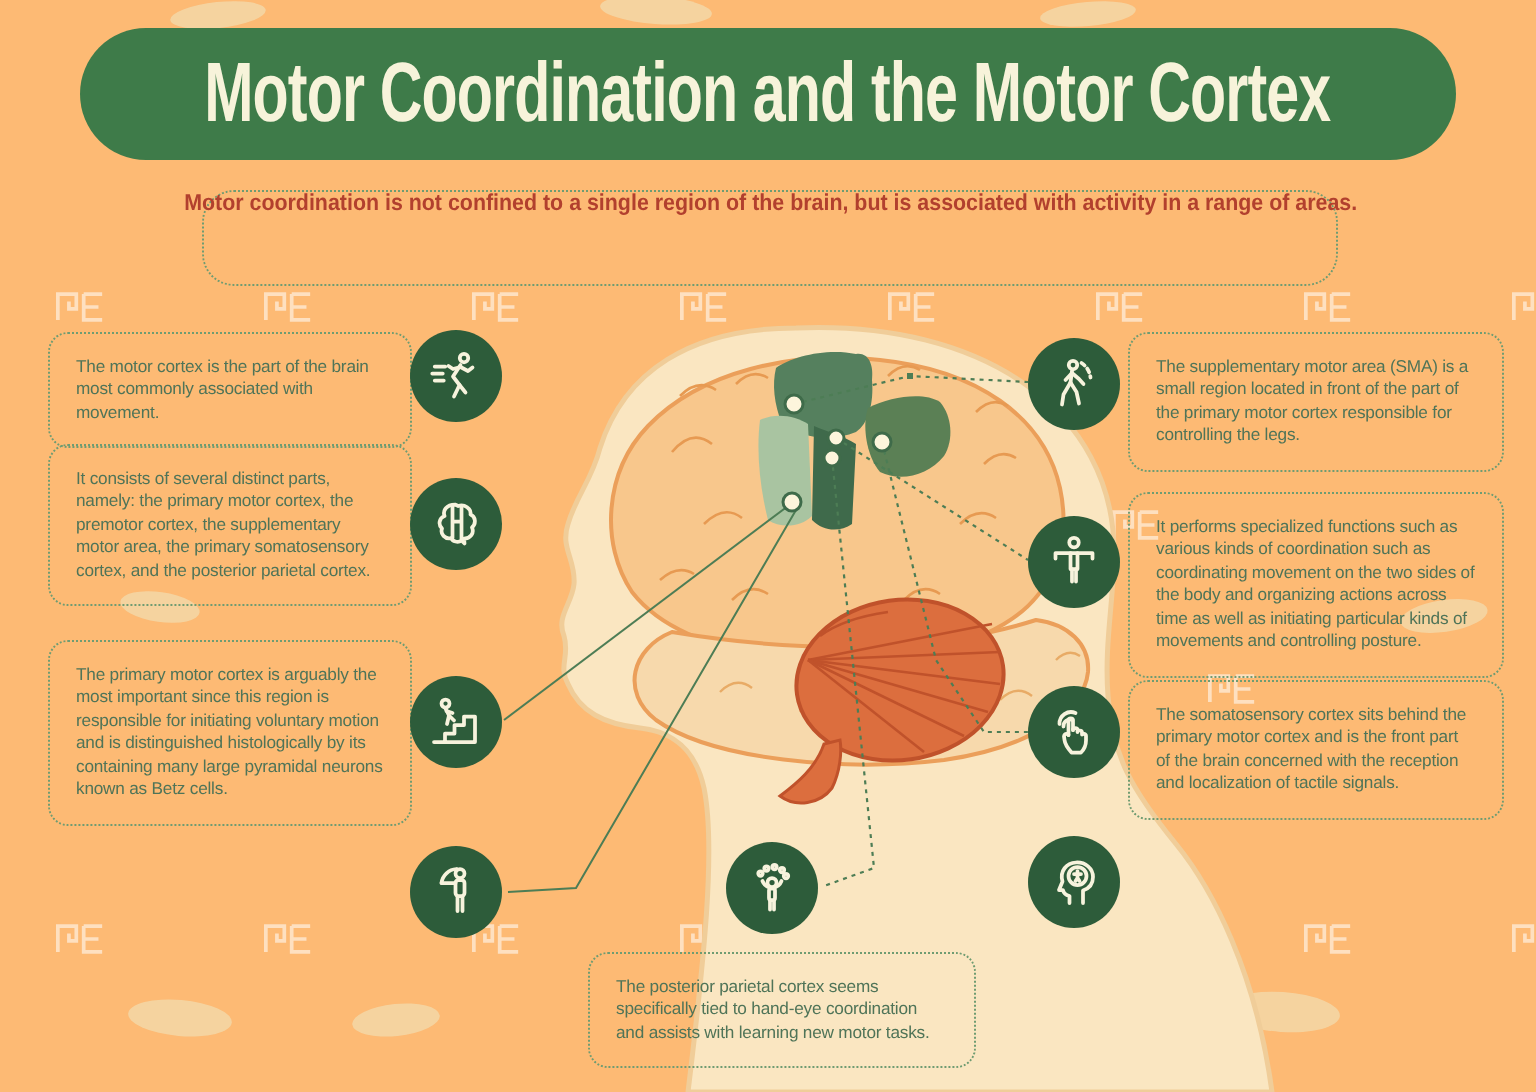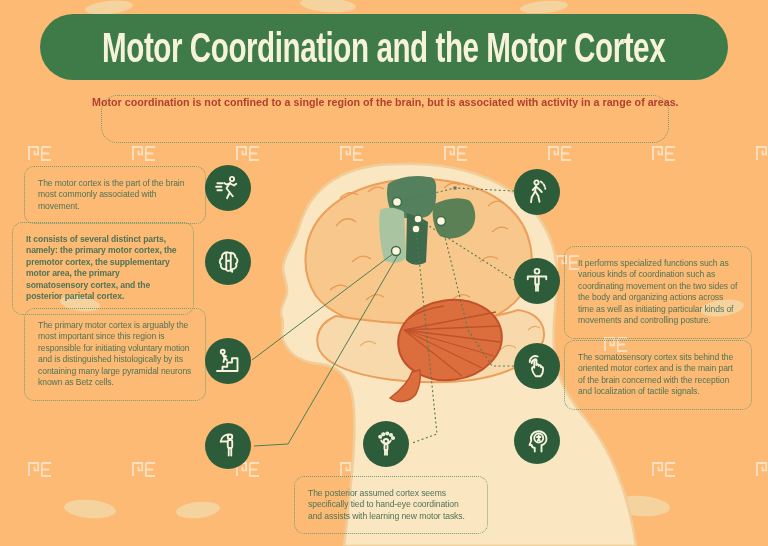--- a/index.html
+++ b/index.html
@@ -16,22 +16,22 @@
   .banner h1{margin:0;color:#f7f3da;font-size:34px;font-weight:700;white-space:nowrap;
              transform:scale(.87,1.24);letter-spacing:-.5px;}
   
   .subtitle{position:absolute;left:101px;top:95px;width:566px;height:46px;border:1px dotted #6f9c72;
             border-radius:16px;display:flex;align-items:flex-start;justify-content:center;z-index:3;}
   .subtitle span{color:#b2402e;font-size:11.5px;font-weight:700;white-space:nowrap;transform:scaleX(.93);}
   
   .card{position:absolute;border:1px dotted #6f9c72;border-radius:10px;padding:7px 9px;z-index:2;}
   .card p{margin:4px;color:#4f7458;font-size:8.6px;line-height:1.33;letter-spacing:-.1px;}
   #l1{left:24px;top:166px;width:162px;min-height:28px;}
-  #l2{left:12px;top:222px;width:162px;font-weight:bold;}
-  #l3{left:24px;top:308px;width:162px;}
+  #l2{left:24px;top:222px;width:162px;}
+  #l3{left:24px;top:320px;width:162px;}
   #l4{left:24px;top:418px;width:162px;}
   #r1{left:564px;top:166px;width:168px;}
   #r2{left:564px;top:246px;width:168px;}
   #r3{left:564px;top:340px;width:168px;}
   #r4{left:564px;top:414px;width:168px;}
   #bc{left:294px;top:476px;width:174px;}
   
   .circ{position:absolute;width:46px;height:46px;border-radius:50%;background:#2d5c3a;
         display:flex;align-items:center;justify-content:center;z-index:2;}
   .circ svg{width:30px;height:30px;fill:none;stroke:#f7f3dd;stroke-width:1.5;
@@ -213,29 +213,32 @@
   <div class="card" id="l1">
       <p>The motor cortex is the part of the brain most commonly associated with movement.</p>
     </div>
   <div class="card" id="l2">
       <p>It consists of several distinct parts, namely: the primary motor cortex, the premotor cortex, the supplementary motor area, the primary somatosensory cortex, and the posterior parietal cortex.</p>
     </div>
   <div class="card" id="l3">
       <p>The primary motor cortex is arguably the most important since this region is responsible for initiating voluntary motion and is distinguished histologically by its containing many large pyramidal neurons known as Betz cells.</p>
     </div>
 
+  <div class="card" id="r1">
+      <p>The supplementary motor area (SMA) is a small region located in front of the part of the primary motor cortex responsible for controlling the legs.</p>
+    </div>
   <div class="card" id="r2">
       <p>It performs specialized functions such as various kinds of coordination such as coordinating movement on the two sides of the body and organizing actions across time as well as initiating particular kinds of movements and controlling posture.</p>
     </div>
   <div class="card" id="r3">
-      <p>The somatosensory cortex sits behind the oriented motor cortex and is the main part of the brain concerned with the reception and localization of tactile signals.</p>
+      <p>The somatosensory cortex sits behind the primary motor cortex and is the front part of the brain concerned with the reception and localization of tactile signals.</p>
     </div>
 
   <div class="card" id="bc">
-      <p>The posterior assumed cortex seems specifically tied to hand-eye coordination and assists with learning new motor tasks.</p>
+      <p>The posterior parietal cortex seems specifically tied to hand-eye coordination and assists with learning new motor tasks.</p>
     </div>
 
   <div class="circ" id="cl1">
     <svg viewBox="0 0 24 24">
       <circle cx="15.2" cy="4.8" r="1.7"></circle>
       <path d="M13.8,7.6 L10.8,12.2 L13.4,15.6 L11.2,20.2"></path>
       <path d="M13.4,15.6 L15.8,18.6"></path>
       <path d="M13.8,8.4 L16.8,10 L18.6,8.6"></path>
       <path d="M13.8,8.4 L10.8,9.2 L9,8"></path>
       <path d="M3.5,8.2 h4.2 M2.5,11 h4.2 M3.5,13.8 h3.6"></path>

